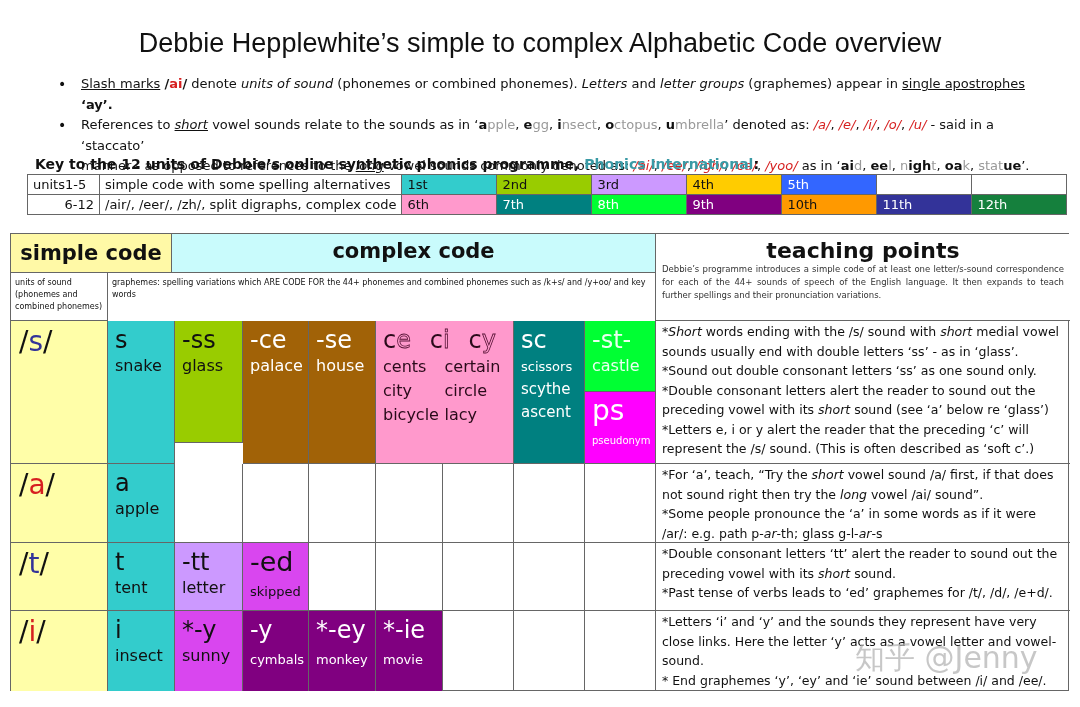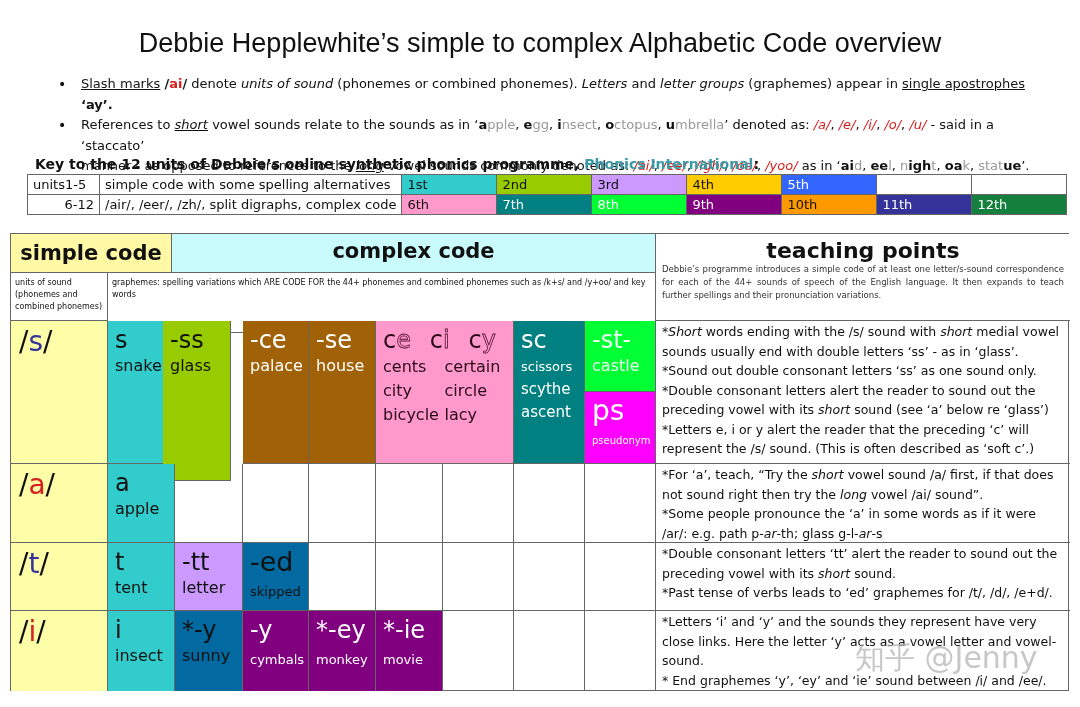--- a/index.html
+++ b/index.html
@@ -33,21 +33,21 @@
   .tp { font-size: 12.5px; line-height: 19.5px; padding: 1px 6px; }
   .white { color: #fff; }
   .cyan { background: #33cccc; }
   .lime { background: #99cc00; }
   .blue { background: #a16207; }
   .pink { background: #ff99cc; }
   .teal { background: #008080; }
   .green { background: #00ff33; }
   .magenta { background: #ff00ff; }
   .lilac { background: #cc99ff; }
-  .gold { background: #0369a1; }
+  .gold { background: #d946ef; }
   .purple { background: #800080; }
   .outline { color: #ff99cc; -webkit-text-stroke: 0.8px #551133; }
   .watermark { position: absolute; left: 855px; top: 638px; font-size: 30px; color: rgba(180,180,180,0.75); font-family: "DejaVu Sans", sans-serif; }
 </style>
 </head>
 <body>
 
 <div class="title">Debbie Hepplewhite’s simple to complex Alphabetic Code overview</div>
 
 <div class="bullets">
@@ -119,21 +119,21 @@
     <div class="tp-intro">Debbie’s programme introduces a simple code of at least one letter/s-sound correspondence for each of the 44+ sounds of speech of the English language. It then expands to teach further spellings and their pronunciation variations.</div>
   </div>
   <div class="cell sub" style="left:0;top:39px;width:97px;height:48px">units of sound (phonemes and combined phonemes)</div>
   <div class="cell sub" style="left:97px;top:39px;width:548px;height:60px">graphemes:  spelling variations which ARE CODE FOR the 44+ phonemes and combined phonemes such as /k+s/ and /y+oo/ and key words</div>
 
   <div class="cell ph" style="left:0;top:87px;width:97px;height:143px"><span>/</span><span style="color:#333399">s</span><span>/</span></div>
   <div class="cell cyan gr" style="left:97px;top:87px;width:67px;height:143px">
       <div>s</div>
       <div class="kw">snake</div>
     </div>
-  <div class="cell lime gr" style="left:152px;top:87px;width:68px;height:160px">
+  <div class="cell lime gr" style="left:164px;top:87px;width:68px;height:122px">
       <div>-ss</div>
       <div class="kw">glass</div>
     </div>
   <div class="cell blue gr white" style="left:232px;top:87px;width:66px;height:143px">
       <div>-ce</div>
       <div class="kw">palace</div>
     </div>
   <div class="cell blue gr white" style="left:298px;top:87px;width:67px;height:143px">
       <div>-se</div>
       <div class="kw">house</div>

